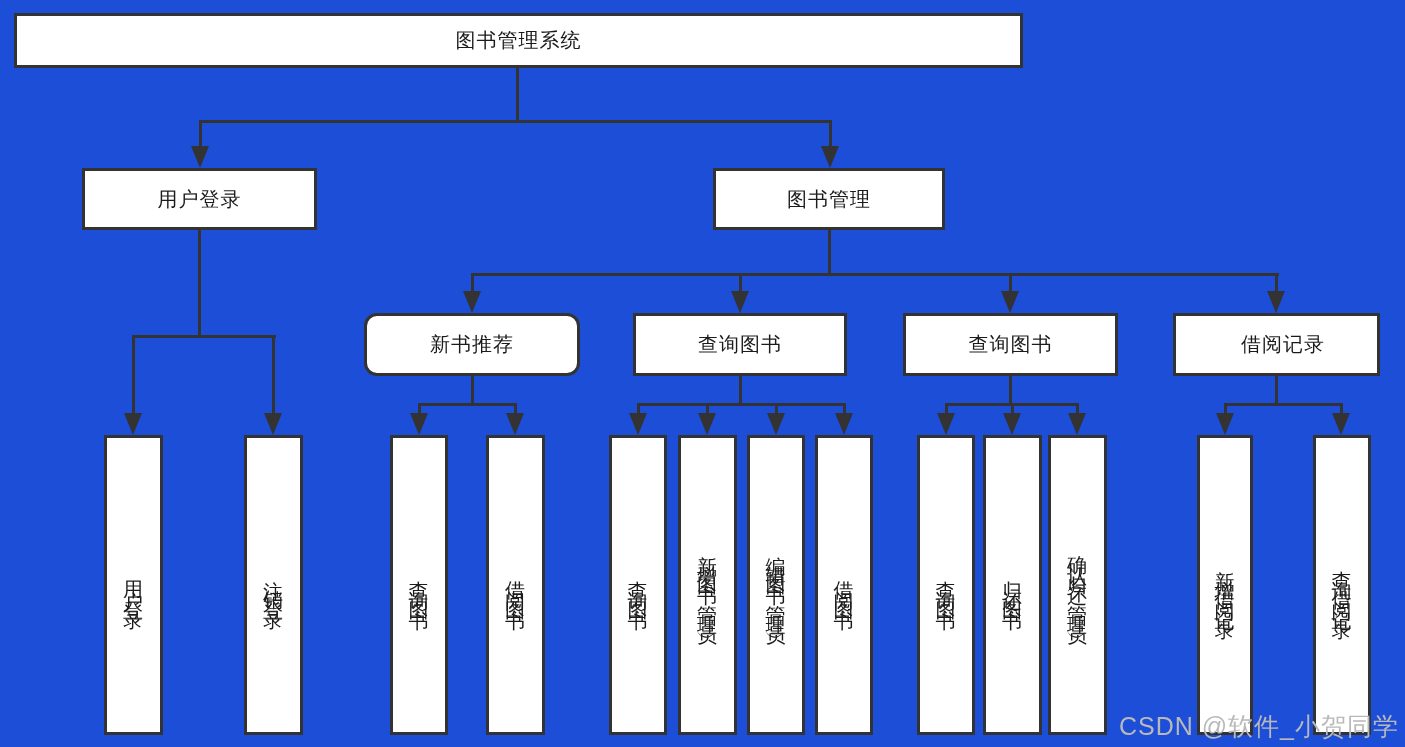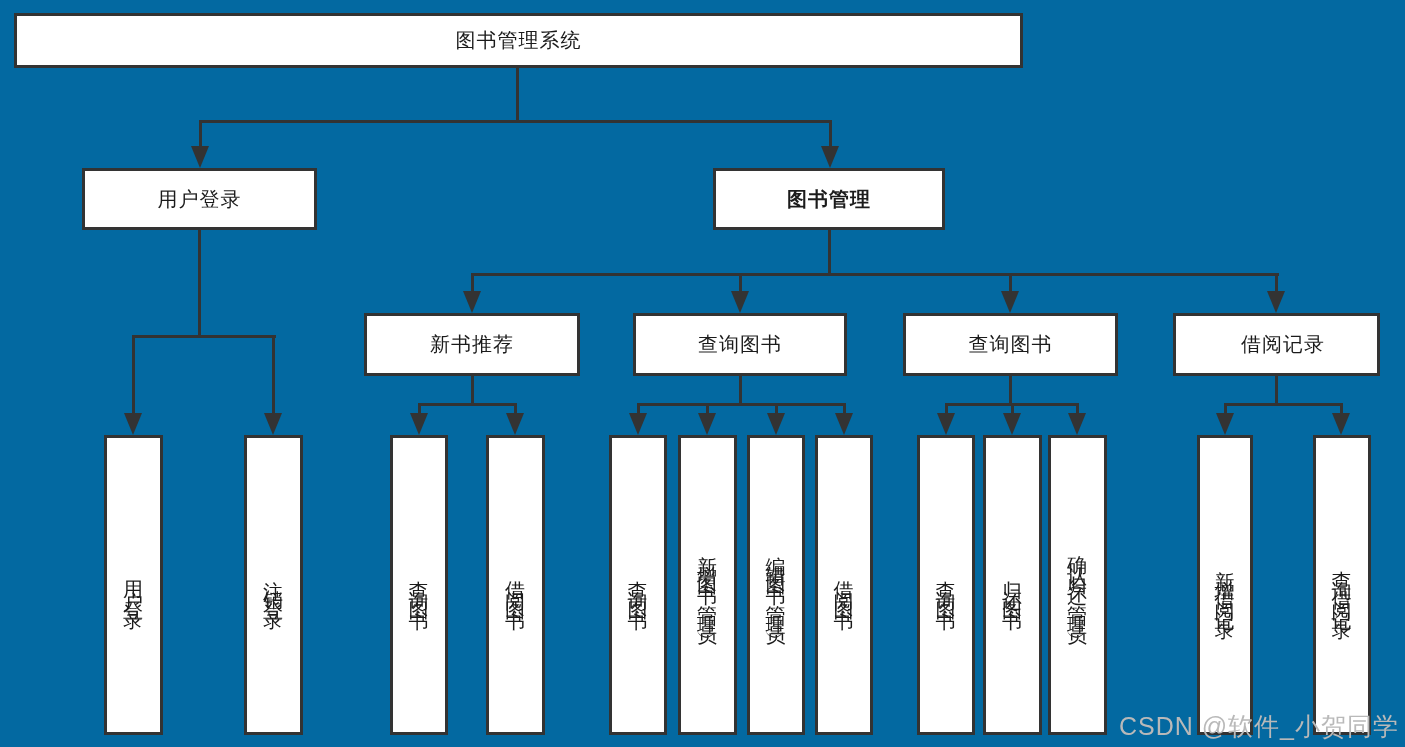--- a/index.html
+++ b/index.html
@@ -1,20 +1,20 @@
 <!DOCTYPE html>
 <html><head>
 <meta charset="utf-8">
 <style>
   html, body { margin: 0; padding: 0; background: #ffffff; }
   #canvas {
     position: relative;
     width: 1405px;
     height: 747px;
-    background: #0369a1;
+    background: #1d4ed8;
     font-family: "Liberation Sans", "DejaVu Sans", sans-serif;
     overflow: hidden;
   }
   .box {
     position: absolute;
     box-sizing: border-box;
     border: 3px solid #333333;
     background: #ffffff;
     display: flex;
     align-items: center;
@@ -63,21 +63,21 @@
   <div class="vline" style="left:516px;top:68px;height:52px;"></div>
   <div class="hline" style="left:199px;top:120px;width:633px;"></div>
   <div class="vline" style="left:199px;top:120px;height:28px;"></div>
   <div class="arrow" style="left:191px;top:146px;"></div>
   <div class="vline" style="left:829px;top:120px;height:28px;"></div>
   <div class="arrow" style="left:821px;top:146px;"></div>
 
   <div class="box" style="left:82px;top:168px;width:235px;height:62px;">
     <span>用户登录</span>
   </div>
-  <div class="box" style="left:713px;top:168px;width:232px;height:62px;font-weight:bold;">
+  <div class="box" style="left:713px;top:168px;width:232px;height:62px;">
     <span>图书管理</span>
   </div>
 
   <div class="vline" style="left:198px;top:230px;height:105px;"></div>
   <div class="hline" style="left:132px;top:335px;width:144px;"></div>
   <div class="vline" style="left:132px;top:335px;height:78px;"></div>
   <div class="arrow" style="left:124px;top:413px;"></div>
   <div class="vline" style="left:272px;top:335px;height:78px;"></div>
   <div class="arrow" style="left:264px;top:413px;"></div>
 
@@ -85,21 +85,21 @@
   <div class="hline" style="left:471px;top:273px;width:808px;"></div>
   <div class="vline" style="left:471px;top:273px;height:20px;"></div>
   <div class="arrow" style="left:463px;top:291px;"></div>
   <div class="vline" style="left:739px;top:273px;height:20px;"></div>
   <div class="arrow" style="left:731px;top:291px;"></div>
   <div class="vline" style="left:1009px;top:273px;height:20px;"></div>
   <div class="arrow" style="left:1001px;top:291px;"></div>
   <div class="vline" style="left:1275px;top:273px;height:20px;"></div>
   <div class="arrow" style="left:1267px;top:291px;"></div>
 
-  <div class="box" style="left:364px;top:313px;width:216px;height:63px;">
+  <div class="box" style="left:364px;top:313px;width:216px;height:63px;border-radius:13px;">
     <span>新书推荐</span>
   </div>
   <div class="box" style="left:633px;top:313px;width:214px;height:63px;">
     <span>查询图书</span>
   </div>
   <div class="box" style="left:903px;top:313px;width:215px;height:63px;">
     <span>查询图书</span>
   </div>
   <div class="box" style="left:1173px;top:313px;width:207px;height:63px;padding-left:13px;">
     <span>借阅记录</span>

